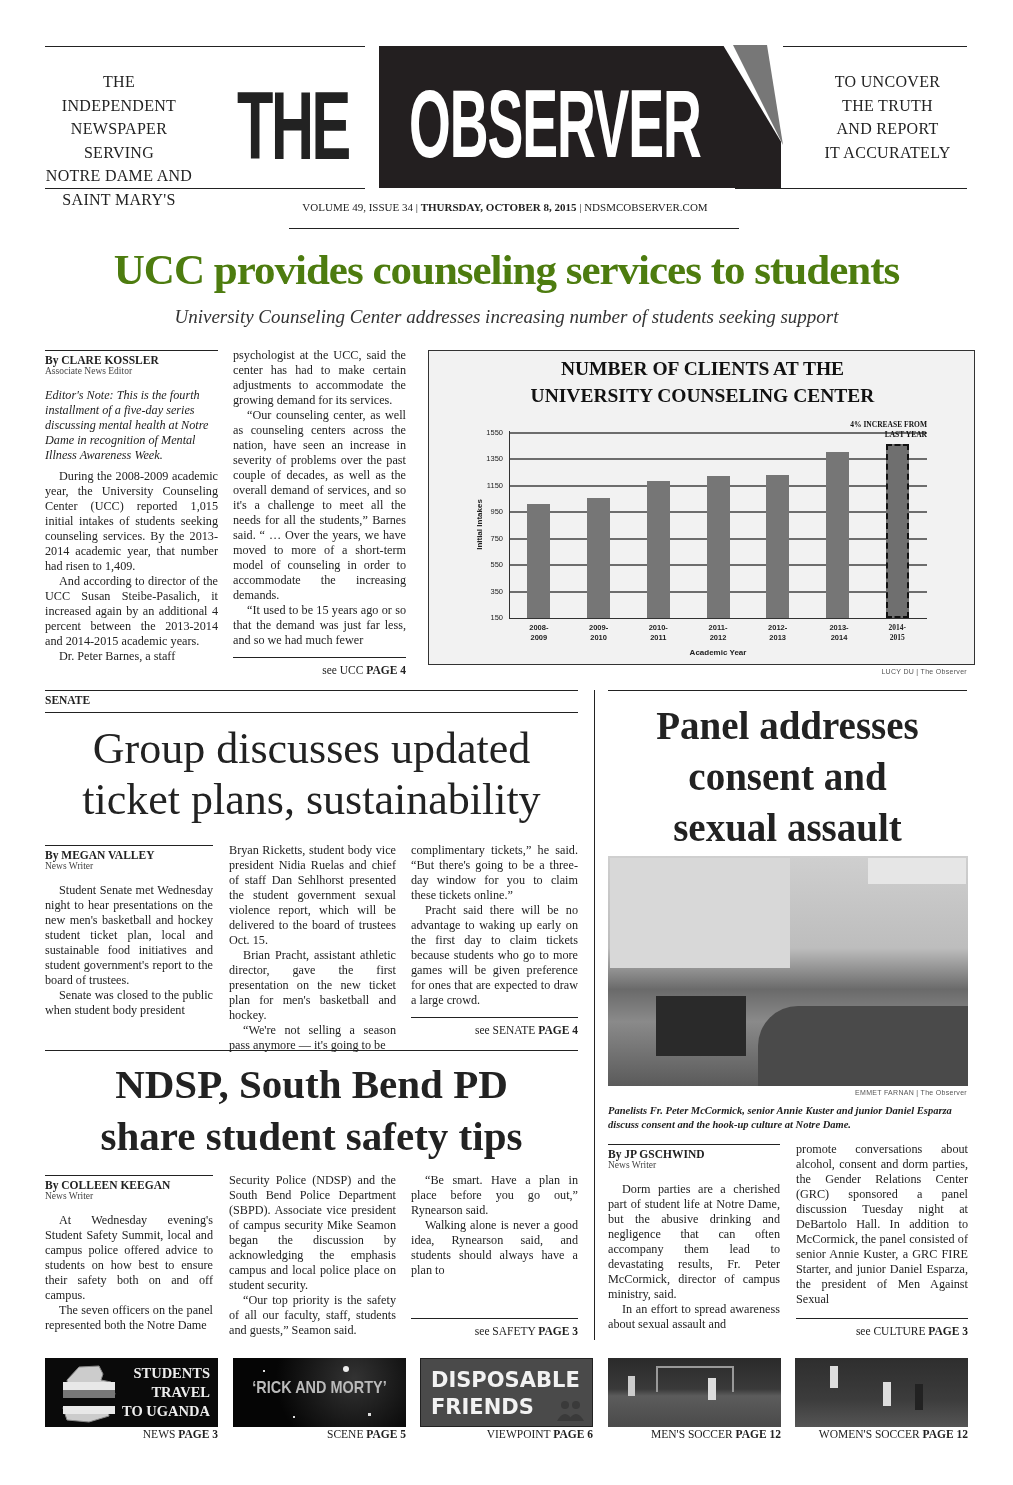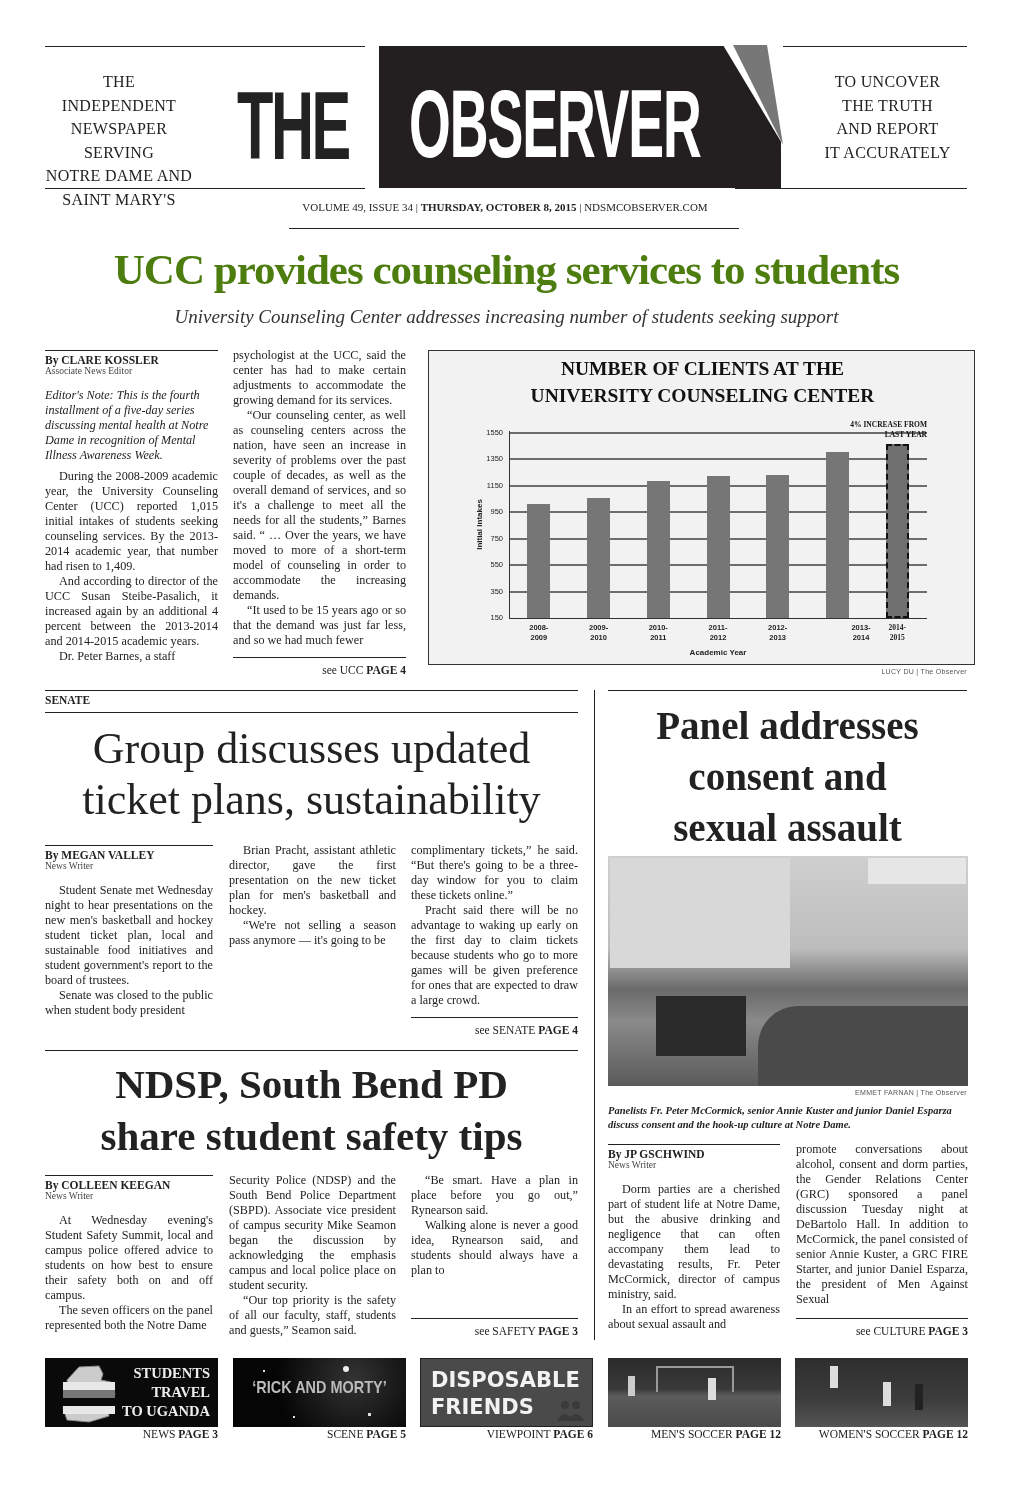--- a/index.html
+++ b/index.html
@@ -150,21 +150,21 @@
       <div class="abs xtick" style="left:268.99999999999994px;top:272px;">
         <div>2011-</div>
         <div>2012</div>
       </div>
       <div class="abs bar" style="left:337.2142857142857px;top:123.625px;width:23px;height:143.375px;"></div>
       <div class="abs xtick" style="left:328.7142857142857px;top:272px;">
         <div>2012-</div>
         <div>2013</div>
       </div>
       <div class="abs bar" style="left:396.9285714285714px;top:100.63214285714287px;width:23px;height:166.36785714285713px;"></div>
-      <div class="abs xtick" style="left:412px;top:272px;">
+      <div class="abs xtick" style="left:390px;top:272px;">
         <div>2013-</div>
         <div>2014</div>
       </div>
       <div class="abs bar projected" style="left:456.6428571428571px;top:93.23214285714286px;width:23px;height:173.76785714285714px;"></div>
       <div class="abs xtick last" style="left:448.1428571428571px;top:272px;">
         <div>2014-</div>
         <div>2015</div>
       </div>
       <div class="abs annot" style="left:358px;top:69px;width:140px;">
         <div>4% INCREASE FROM</div>
@@ -189,20 +189,21 @@
 <div class="rule" style="left:45px;top:845px;width:168px;"></div>
 <div class="abs" style="left:45px;top:849px;width:168px;">
   <div class="byline">By MEGAN VALLEY</div>
   <div class="byrole">News Writer</div>
   <div class="col" style="margin-top:12px;">
     <p>Student Senate met Wednesday night to hear presentations on the new men's basketball and hockey student ticket plan, local and sustainable food initiatives and student government's report to the board of trustees.</p>
     <p>Senate was closed to the public when student body president</p>
   </div>
 </div>
 <div class="abs col" style="left:229px;top:843px;width:167px;">
+  <p style="text-indent:0">Bryan Ricketts, student body vice president Nidia Ruelas and chief of staff Dan Sehlhorst presented the student government sexual violence report, which will be delivered to the board of trustees Oct. 15.</p>
   <p>Brian Pracht, assistant athletic director, gave the first presentation on the new ticket plan for men's basketball and hockey.</p>
   <p>“We're not selling a season pass anymore — it's going to be</p>
 </div>
 <div class="abs col" style="left:411px;top:843px;width:167px;">
   <p style="text-indent:0">complimentary tickets,” he said. “But there's going to be a three-day window for you to claim these tickets online.”</p>
   <p>Pracht said there will be no advantage to waking up early on the first day to claim tickets because students who go to more games will be given preference for ones that are expected to draw a large crowd.</p>
 </div>
 <div class="rule" style="left:411px;top:1017px;width:167px;"></div>
 <div class="abs jump" style="left:411px;top:1024px;width:167px;">
   <span>see SENATE </span><b>PAGE 4</b>

